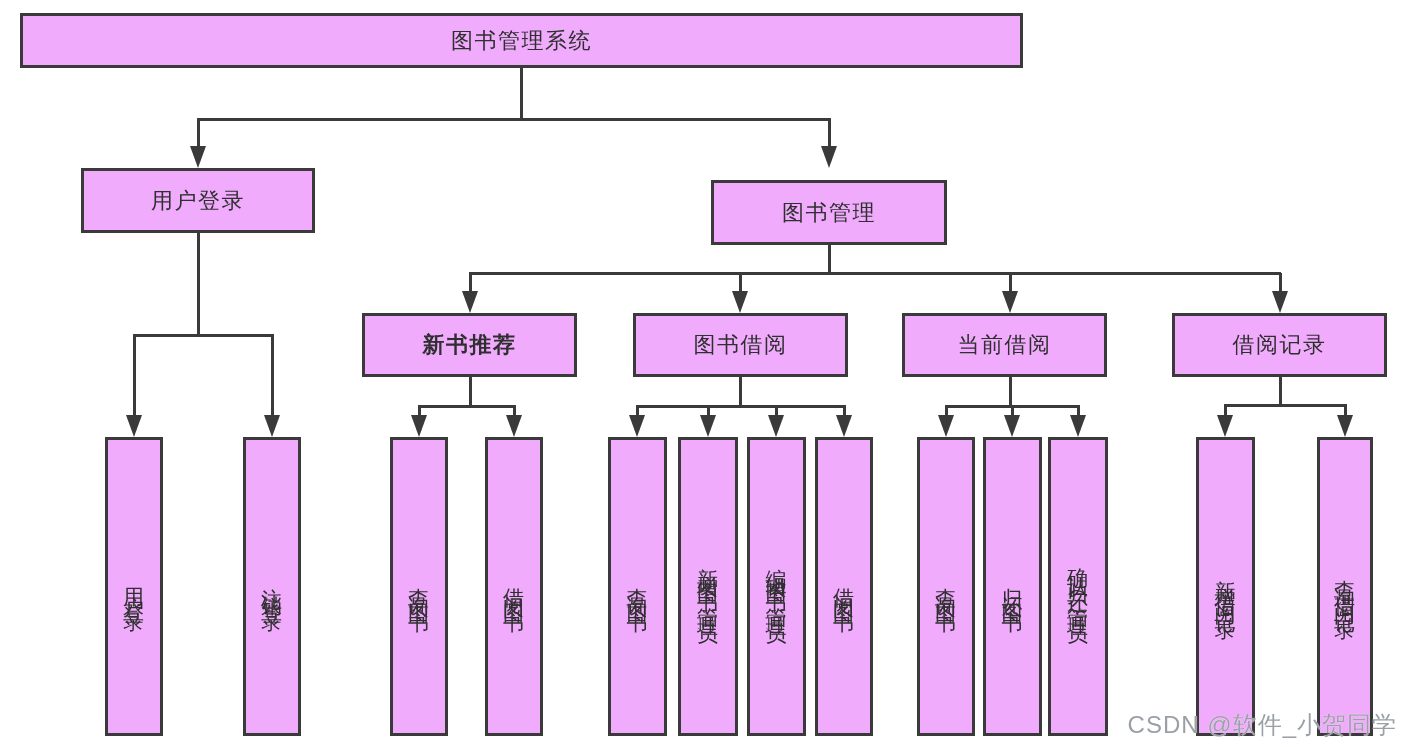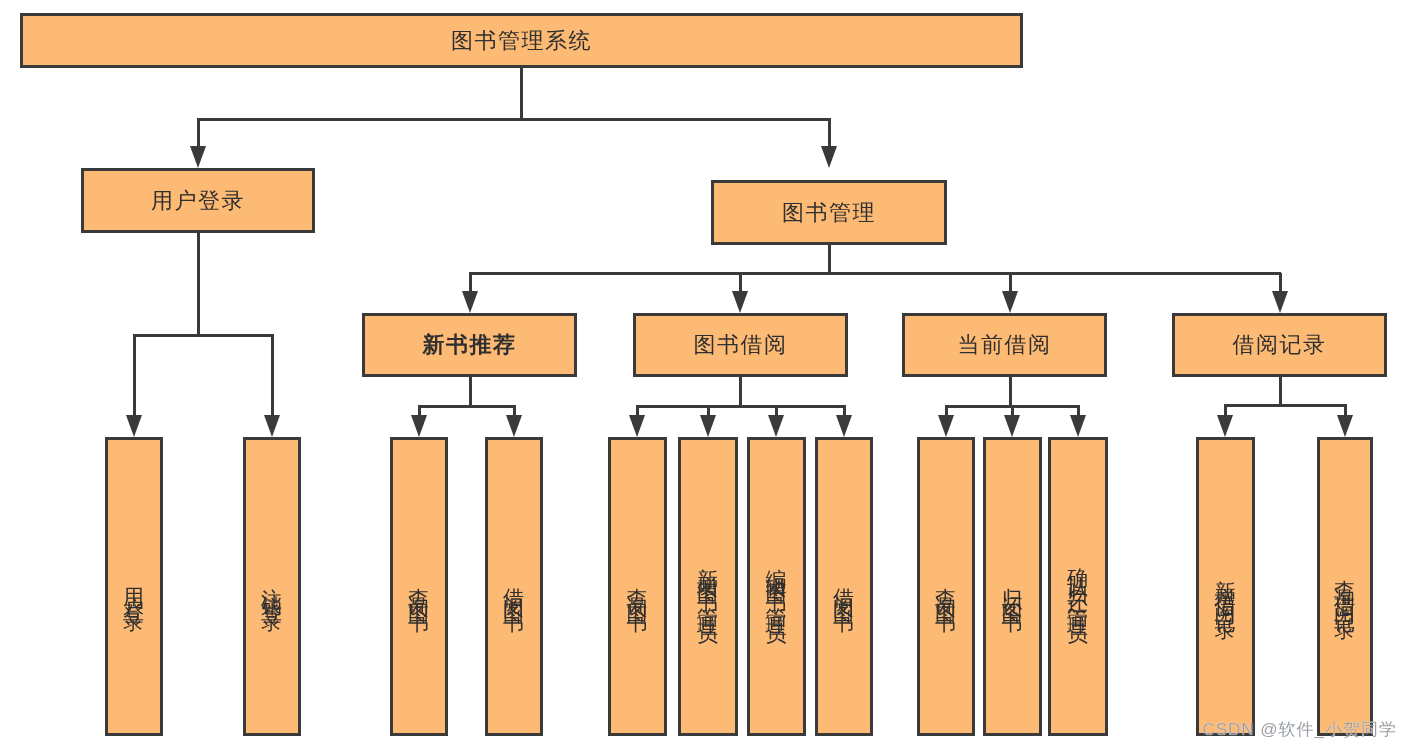--- a/index.html
+++ b/index.html
@@ -12,21 +12,21 @@
     position: relative;
     width: 1405px;
     height: 747px;
     background: #ffffff;
     overflow: hidden;
   }
   .node {
     position: absolute;
     box-sizing: border-box;
     border: 3px solid #3a3a3a;
-    background: #fdba74;
+    background: #f0abfc;
     display: flex;
     align-items: center;
     justify-content: center;
     color: #2f2f2f;
   }
   .node-h .label {
     font-size: 22px;
     letter-spacing: 1.5px;
     white-space: nowrap;
   }
@@ -45,21 +45,21 @@
     width: 0;
     height: 0;
     border-left: 8px solid transparent;
     border-right: 8px solid transparent;
     border-top: 22px solid #3a3a3a;
   }
   .watermark {
     position: absolute;
     right: 8px;
     bottom: 6px;
-    font-size: 17px;
+    font-size: 24px;
     color: #9aa0a6;
     text-shadow: 0 0 1px #ffffff;
     letter-spacing: 1px;
     z-index: 10;
     white-space: nowrap;
   }
 </style>
 </head>
 <body>
 

